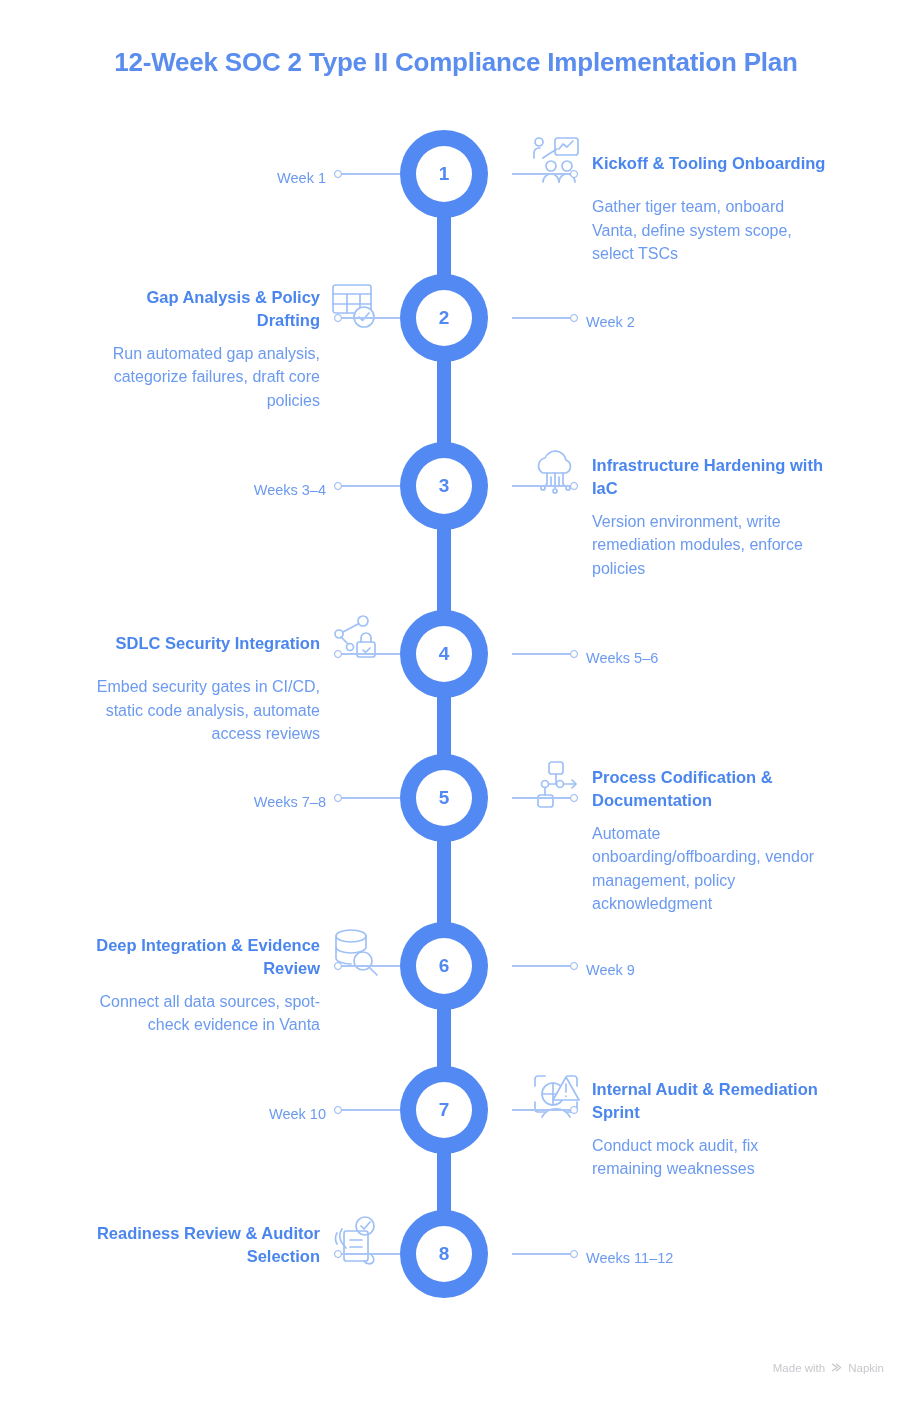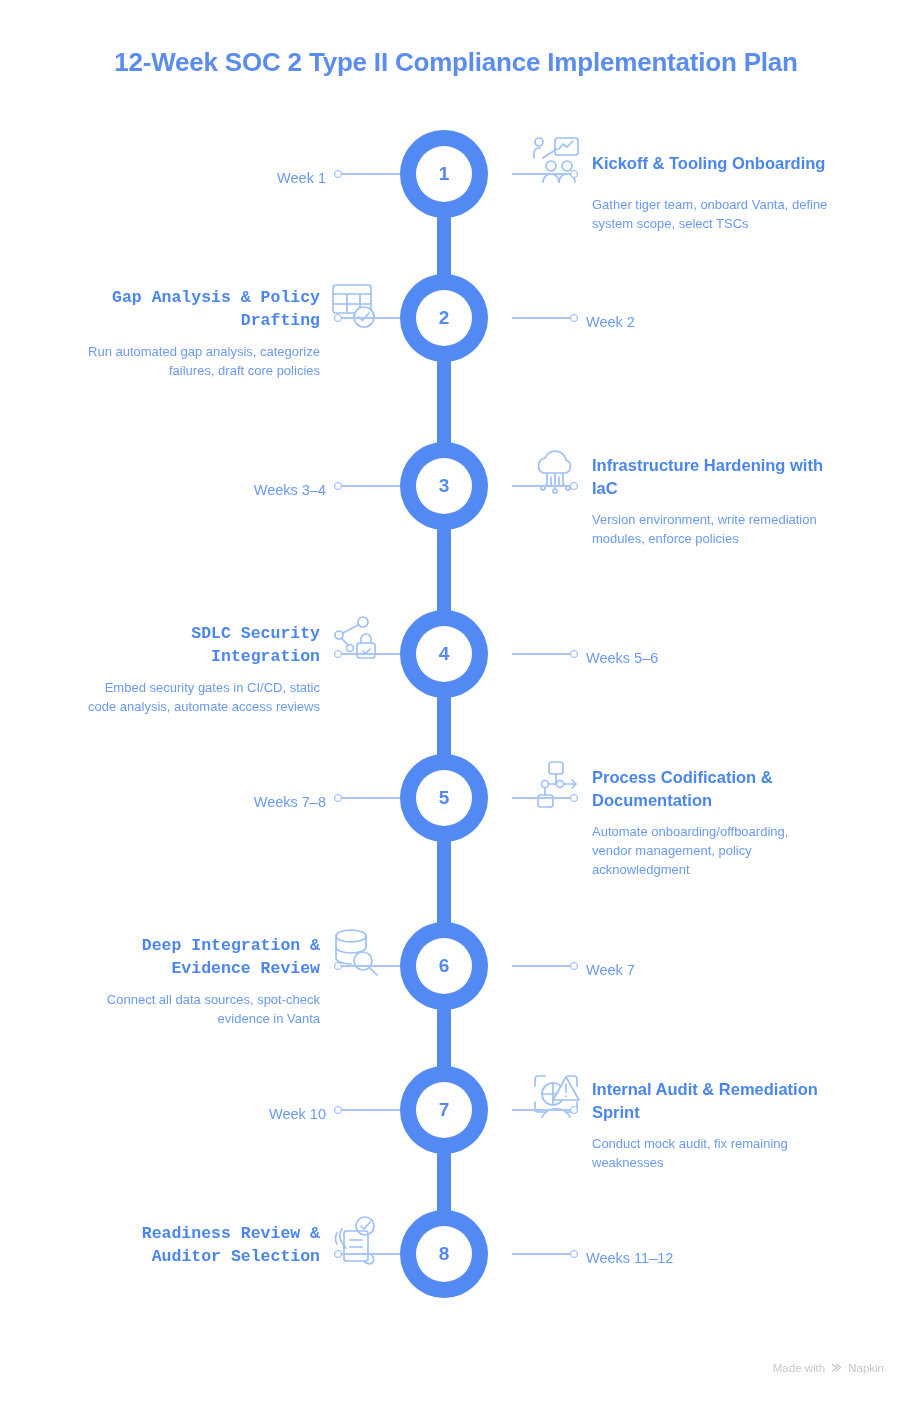--- a/index.html
+++ b/index.html
@@ -110,41 +110,41 @@
     width: 300px;
   }
   .content.right { left: 530px; top: -34px; }
   .content.left  { right: 530px; top: -34px; text-align: right; }
 
   .head {
     display: flex;
     align-items: center;
     gap: 10px;
   }
-  .content.left .head { flex-direction: row-reverse; font-family: Liberation Mono, monospace; }
+  .content.left .head { flex-direction: row-reverse; }
 
   .icon {
     flex: 0 0 auto;
     width: 52px; height: 52px;
     margin-top: -6px;
   }
   .icon svg { display: block; width: 52px; height: 52px; }
 
   .step-title {
     font-size: 16.5px;
     font-weight: bold;
     line-height: 1.42;
     color: #4A86EE;
     flex: 1 1 auto;
     padding-top: 2px;
   }
 
   .step-desc {
     margin-top: 9px;
-    font-size: 13px;
+    font-size: 16px;
     line-height: 1.47;
     color: #6B9AF0;
   }
   .content.right .step-desc { padding-left: 62px; }
   .content.left  .step-desc { padding-right: 62px; }
 
   
   .watermark {
     position: absolute;
     right: 28px; bottom: 30px;
@@ -325,21 +325,21 @@
           <div class="step-desc">Automate onboarding/offboarding, vendor management, policy acknowledgment</div>
         </div>
       </div>
       <div class="row" style="top: 966px;">
         <div class="node">
           <div class="node-inner">6</div>
         </div>
         <div class="conn right">
           <span class="dot"></span>
         </div>
-        <div class="week right">Week 7</div>
+        <div class="week right">Week 9</div>
         <div class="conn left">
           <span class="dot"></span>
         </div>
         <div class="content left">
           <div class="head">
             <span class="icon">
               <svg viewBox="0 0 52 52">
                 <g fill="none" stroke="#9FC0F6" stroke-width="1.7" stroke-linecap="round" stroke-linejoin="round">
                   <ellipse cx="21" cy="9" rx="15" ry="6"></ellipse>
                   <path d="M6 9 v11 c0 3.3 6.7 6 15 6 s15-2.7 15-6 V9"></path>

